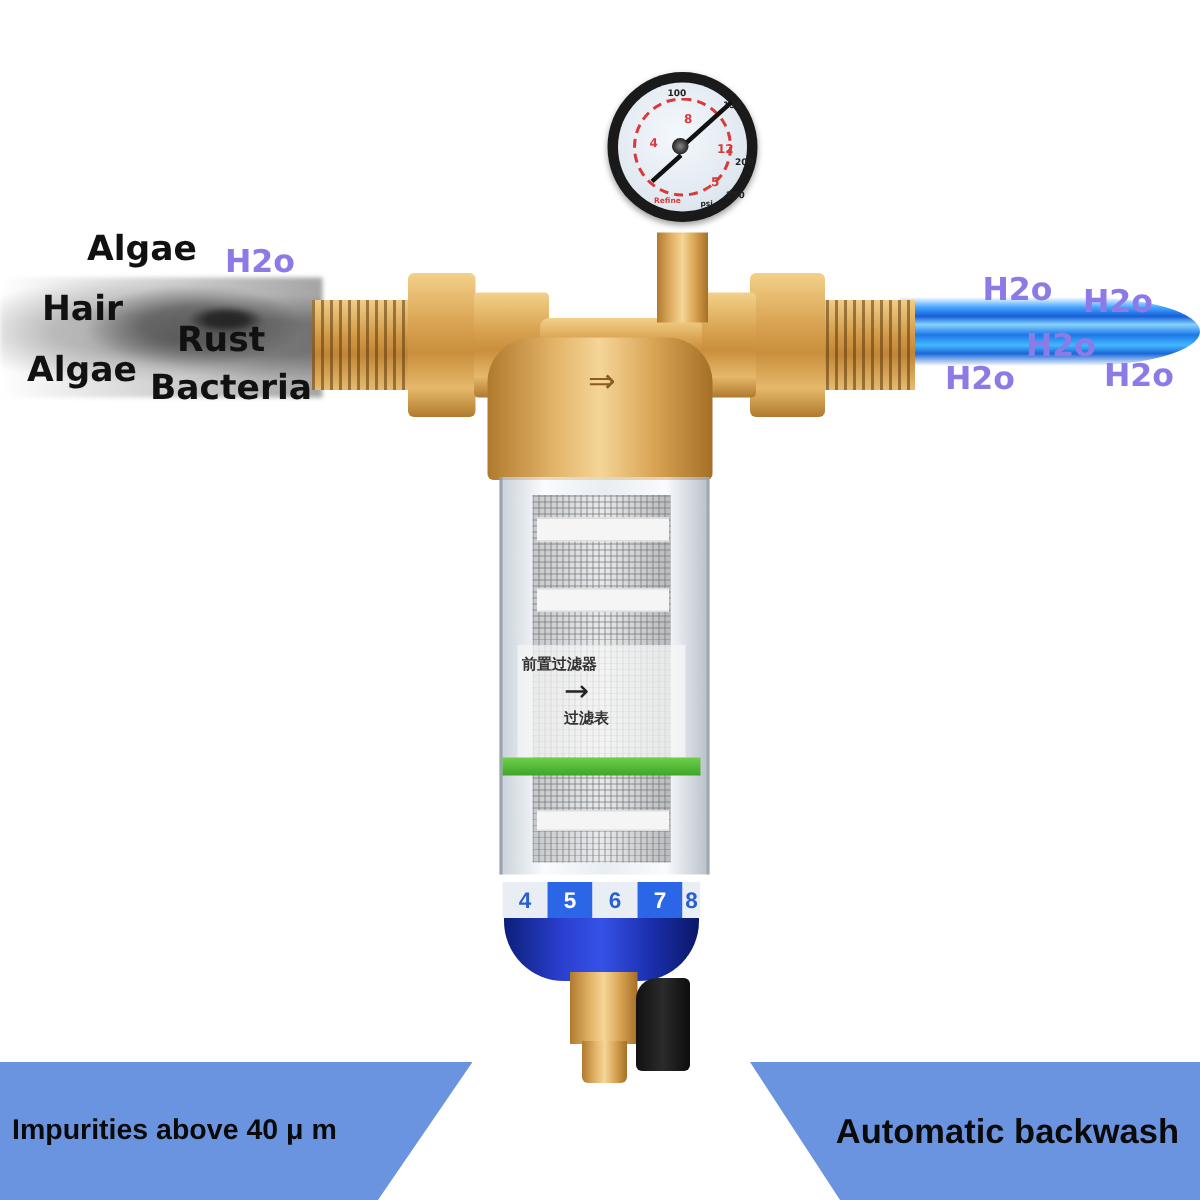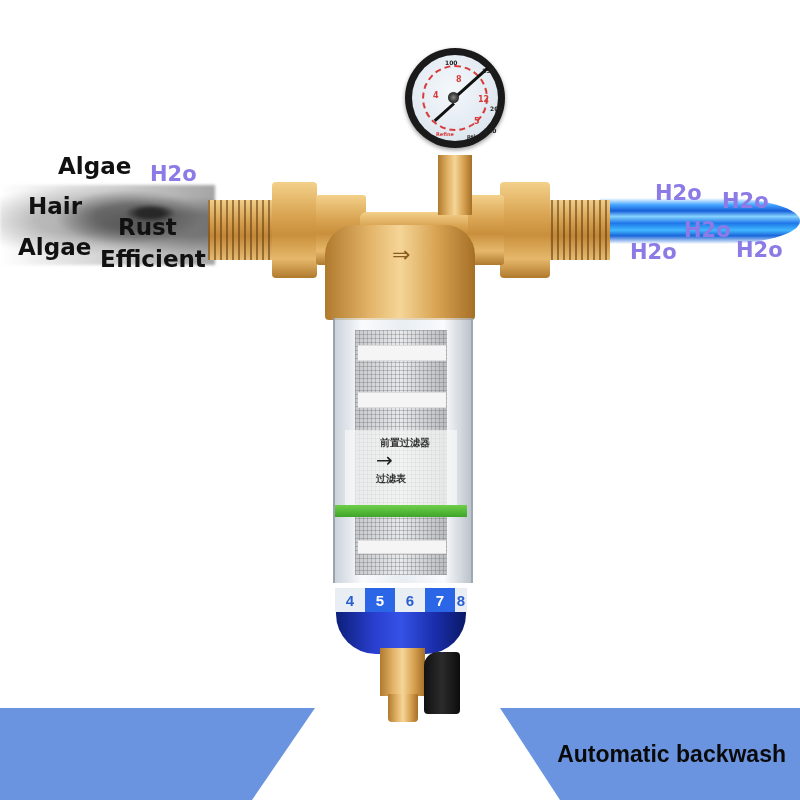--- a/index.html
+++ b/index.html
@@ -149,21 +149,21 @@
     .banner-right .line2 { font-size: 23px; line-height: 34px; font-family: "Liberation Sans", sans-serif; padding-right: 22px; }
   </style>
 </head>
 <body>
 
 <div class="abs plume"></div>
 <div class="abs impurity" style="left:58px; top:155px;">Algae</div>
 <div class="abs impurity" style="left:28px; top:195px;">Hair</div>
 <div class="abs impurity" style="left:118px; top:216px;">Rust</div>
 <div class="abs impurity" style="left:18px; top:236px;">Algae</div>
-<div class="abs impurity" style="left:100px; top:248px;">Efficient</div>
+<div class="abs impurity" style="left:100px; top:248px;">Bacteria</div>
 <div class="abs h2o" style="left:150px; top:164px;">H2o</div>
 
 <div class="abs jet"></div>
 <div class="abs h2o" style="left:655px; top:183px;">H2o</div>
 <div class="abs h2o" style="left:722px; top:191px;">H2o</div>
 <div class="abs h2o" style="left:684px; top:220px;">H2o</div>
 <div class="abs h2o" style="left:630px; top:242px;">H2o</div>
 <div class="abs h2o" style="left:736px; top:240px;">H2o</div>
 
 <div class="abs thread" style="left:208px; top:200px; width:70px; height:60px;"></div>
@@ -192,36 +192,37 @@
 <div class="abs gauge-tick gauge-black" style="left:467px; top:134px; font-size:5px;">psi</div>
 <div class="abs needle"></div>
 <div class="abs needle-back"></div>
 <div class="abs hub"></div>
 
 <div class="abs housing"></div>
 <div class="abs mesh"></div>
 <div class="abs cap-band" style="left:358px; top:345px; width:88px; height:14px;"></div>
 <div class="abs cap-band" style="left:358px; top:392px; width:88px; height:14px;"></div>
 <div class="abs label-panel"></div>
-<div class="abs label-title" style="left:380px; top:436px;">前置过滤器</div>
+<div class="abs label-title" style="left:348px; top:436px;">前置过滤器</div>
 <div class="abs label-arrow" style="left:376px; top:450px;">→</div>
 <div class="abs label-title" style="left:376px; top:472px;">过滤表</div>
 <div class="abs green-band"></div>
 <div class="abs cap-band" style="left:358px; top:540px; width:88px; height:12px;"></div>
 
 <div class="abs scale-band">
   <div class="scale-cell light">4</div>
   <div class="scale-cell blue">5</div>
   <div class="scale-cell light">6</div>
   <div class="scale-cell blue">7</div>
   <div class="scale-cell light" style="flex:0.4;">8</div>
 </div>
 <div class="abs bowl"></div>
 
 <div class="abs brass-v valve-body"></div>
 <div class="abs valve-knob"></div>
 <div class="abs brass-v nozzle" style="border-radius:0 0 4px 4px;"></div>
 
 <div class="abs banner banner-left">
+  <div class="line">Impurities above 40 μ m</div>
 </div>
 <div class="abs banner banner-right">
   <div class="line1">Automatic backwash</div>
 </div>
 
 </body></html>

